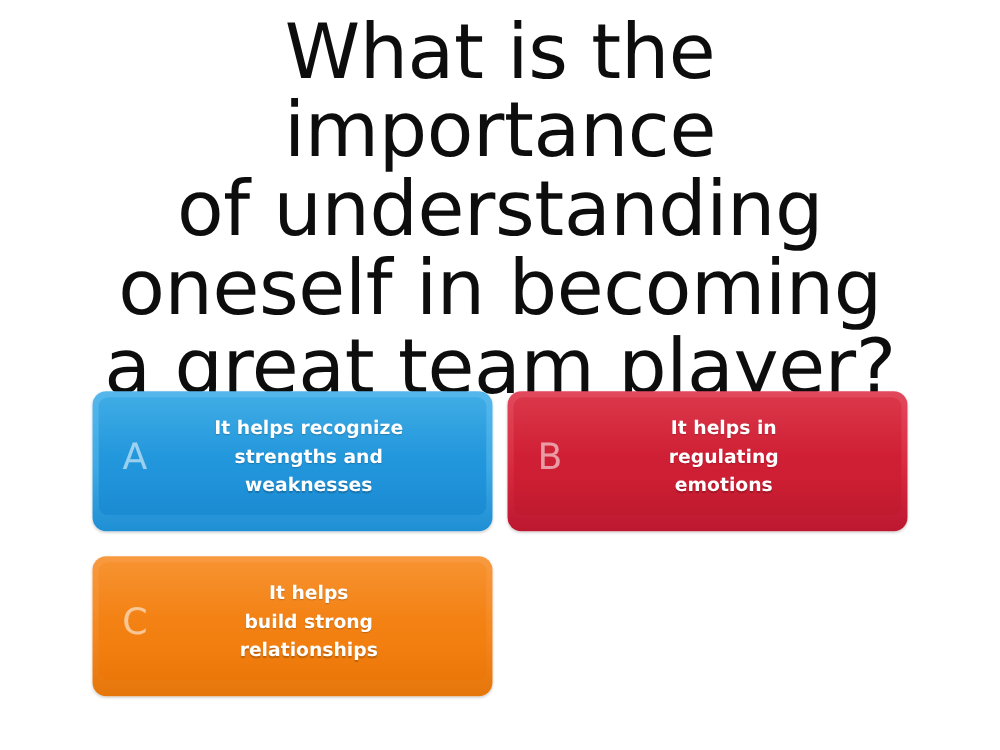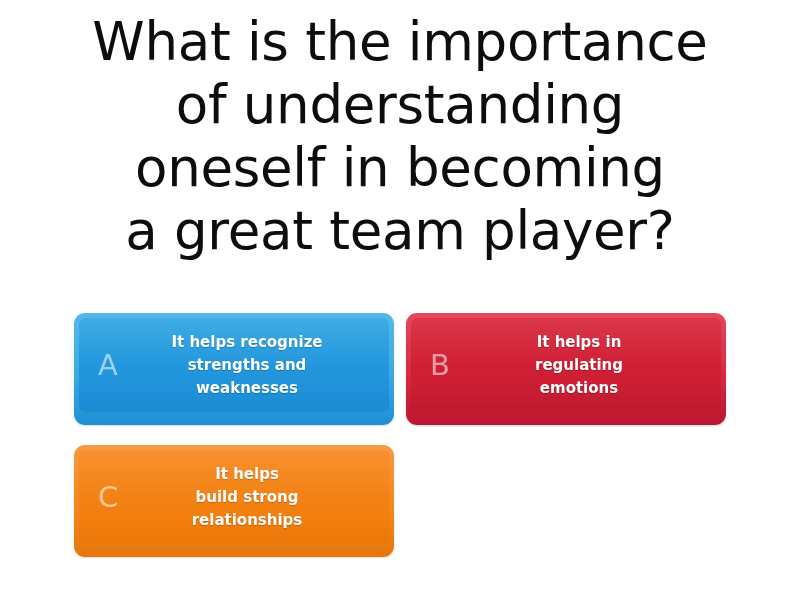--- a/index.html
+++ b/index.html
@@ -30,21 +30,21 @@
     align-items: flex-start;
     justify-content: center;
   }
 
   #question-text {
     width: 660px;
     text-align: center;
     color: #0d0d0d;
     font-family: "DejaVu Sans", sans-serif;
     font-weight: 400;
-    font-size: 53px;
+    font-size: 61px;
     line-height: 63px;
     letter-spacing: -0.3px;
     white-space: pre-line;
   }
 
   
   #answers-grid {
     position: absolute;
     left: 74px;
     top: 313px;

